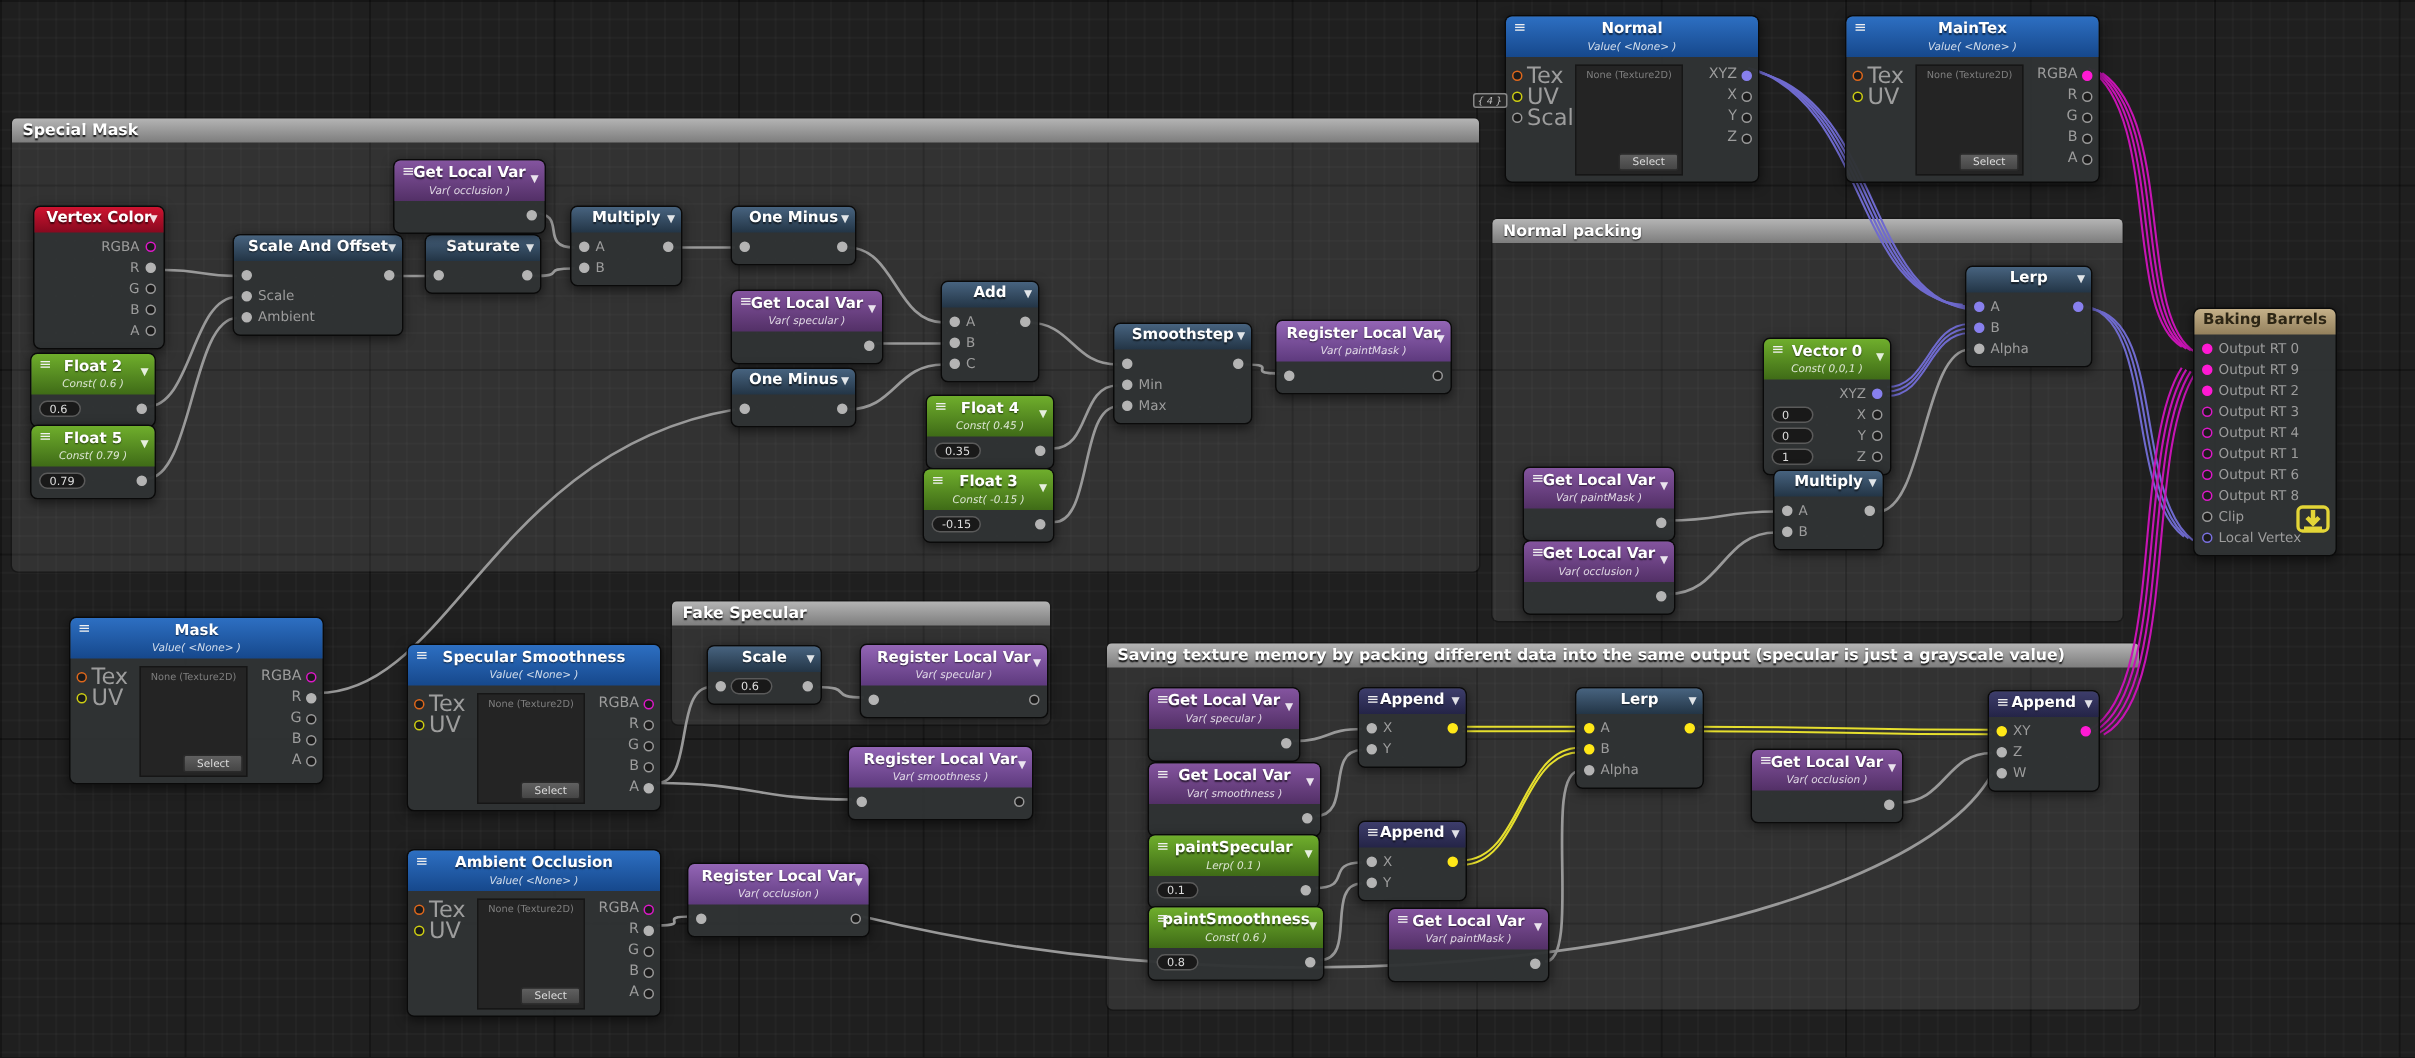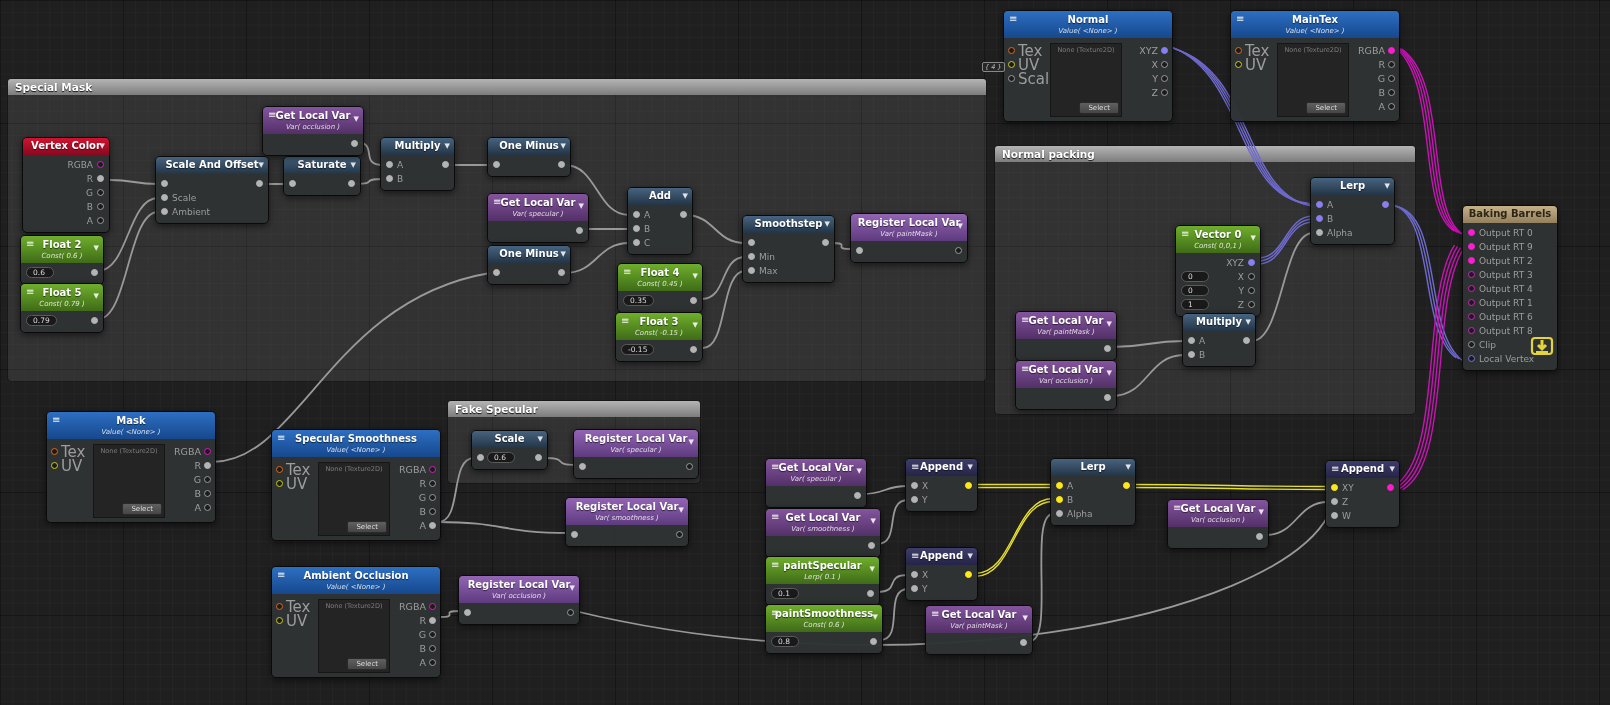--- a/index.html
+++ b/index.html
@@ -68,20 +68,23 @@
 <div id="canvas">
     <div class="group" style="left: 8px; top: 79px; width: 978px; height: 302px; z-index: 1;">
       <div class="gtitle">Special Mask</div>
     </div>
     <div class="group" style="left: 995px; top: 146px; width: 420px; height: 268px; z-index: 1;">
       <div class="gtitle">Normal packing</div>
     </div>
     <div class="group" style="left: 448px; top: 401px; width: 252px; height: 82px; z-index: 1;">
       <div class="gtitle">Fake Specular</div>
     </div>
+    <div class="group" style="left: 738px; top: 429px; width: 688px; height: 244px; z-index: 1;">
+      <div class="gtitle">Saving texture memory by packing different data into the same output (specular is just a grayscale value)</div>
+    </div>
     <svg id="wires" width="1610" height="705">
       <path d="M110,180 C135,180 133,184 158,184" fill="none" stroke="#999999" stroke-width="1.8"></path>
       <path d="M98,271 C128,271 128,198 158,198" fill="none" stroke="#999999" stroke-width="1.8"></path>
       <path d="M98,319 C128,319 128,212 158,212" fill="none" stroke="#999999" stroke-width="1.8"></path>
       <path d="M263,184 C288,184 261,184 286,184" fill="none" stroke="#999999" stroke-width="1.8"></path>
       <path d="M355,184 C380,184 358,179 383,179" fill="none" stroke="#999999" stroke-width="1.8"></path>
       <path d="M355,142 C380,142 358,165 383,165" fill="none" stroke="#999999" stroke-width="1.8"></path>
       <path d="M449,165 C474,165 465,165 490,165" fill="none" stroke="#999999" stroke-width="1.8"></path>
       <path d="M565,165 C597,165 597,215 629,215" fill="none" stroke="#999999" stroke-width="1.8"></path>
       <path d="M583,229 C608,229 604,229 629,229" fill="none" stroke="#999999" stroke-width="1.8"></path>

